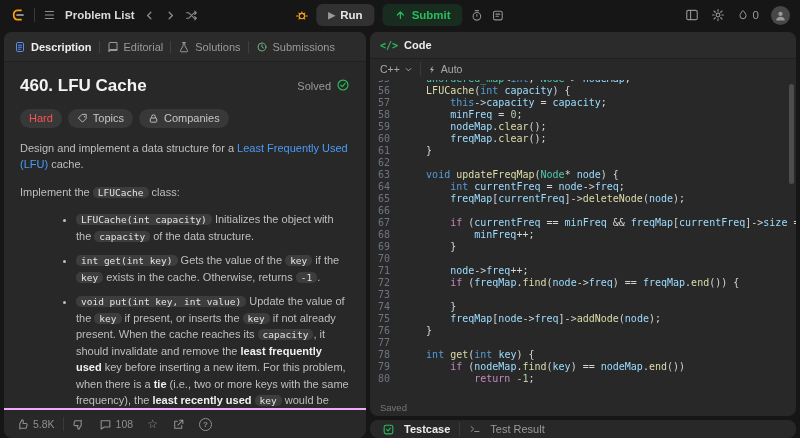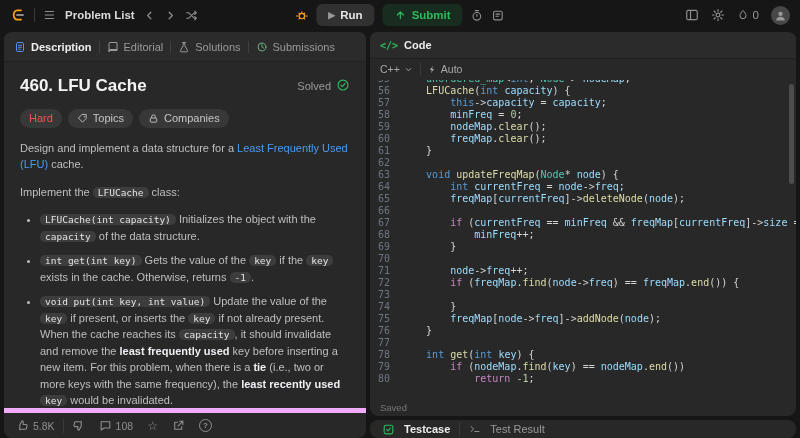--- a/index.html
+++ b/index.html
@@ -39,26 +39,26 @@
               line-height:1.5;color:#bfbfbf;}
   .title-row{display:flex;justify-content:space-between;align-items:center;margin:2px 0 10px;}
   .p-title{font-size:17px;color:#f3f3f3;margin:0;font-weight:700;}
   .solved{display:flex;align-items:flex-start;gap:5px;color:#9a9a9a;font-size:11px;}
   .badges{display:flex;gap:6px;margin-bottom:12px;}
   .pill{height:19px;display:flex;align-items:center;gap:5px;padding:0 9px;border-radius:10px;
         background:#383838;font-size:11px;color:#c6c6c6;cursor:pointer;white-space:nowrap;}
   .pill.hard{color:#f75353;}
   .panel-body p{margin:0 0 11px;}
   .panel-body ul{margin:0 0 11px;padding-left:20px;}
-  .panel-body li{margin-bottom:8px;}
+  .panel-body li{margin-bottom:8px;margin-left:36px;}
   .chip{background:#3d3d3d;border-radius:5px;padding:0 5px;font-family:"DejaVu Sans Mono",monospace;
         font-size:9.5px;color:#e4e4e4;}
   .panel-body strong{color:#eef0f4;font-weight:700;}
   .desc-link{color:#4b9bf5;cursor:pointer;}
-  .panel-footer{flex:none;height:30px;border-top:5px solid #f0abfc;display:flex;align-items:center;
+  .panel-footer{flex:none;height:30px;border-top:2px solid #f0abfc;display:flex;align-items:center;
                 gap:14px;padding:0 12px;color:#8f8f8f;font-size:10.5px;}
   .vote-group{display:flex;align-items:center;gap:8px;}
   .f-item{display:flex;align-items:center;gap:4px;cursor:pointer;}
   .star-glyph{font-size:12px;line-height:1;}
   .help-circle{width:13px;height:13px;border:1.2px solid #8f8f8f;border-radius:50%;display:flex;
                align-items:center;justify-content:center;font-size:8px;font-weight:700;}
 
   
   .right-col{flex:1;display:flex;flex-direction:column;gap:4px;min-width:0;}
   .code-panel{flex:1;min-height:0;background:#282828;border-radius:8px;display:flex;

